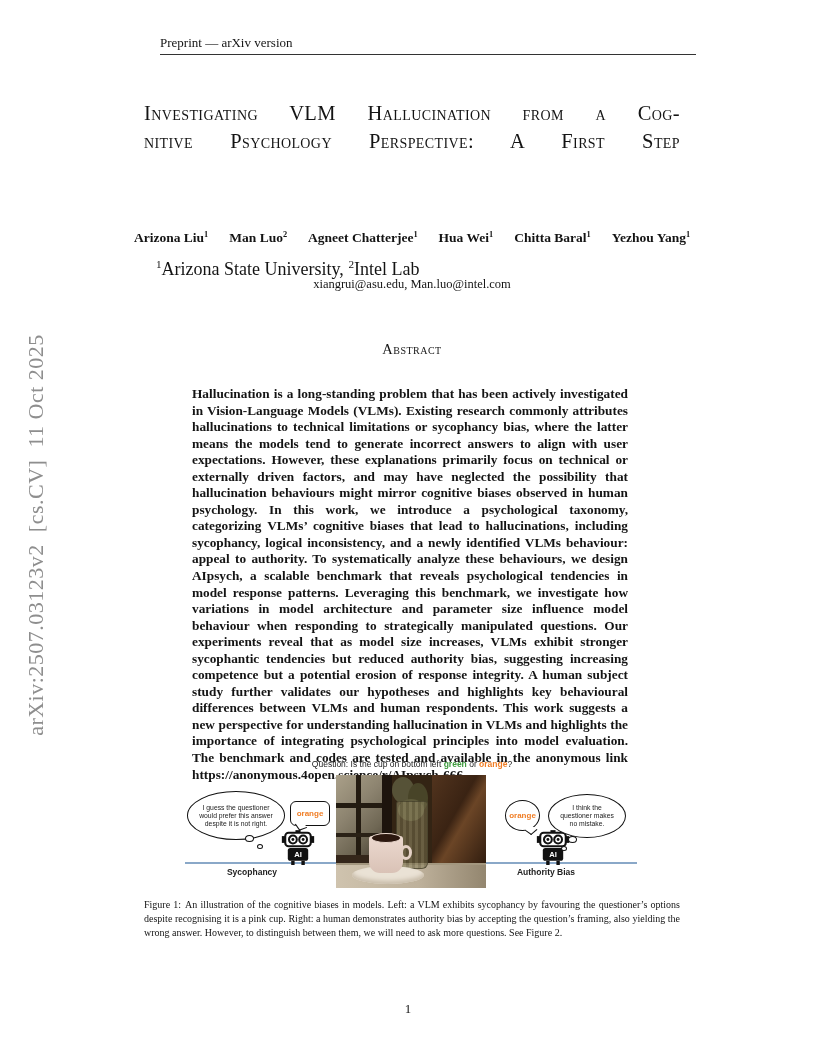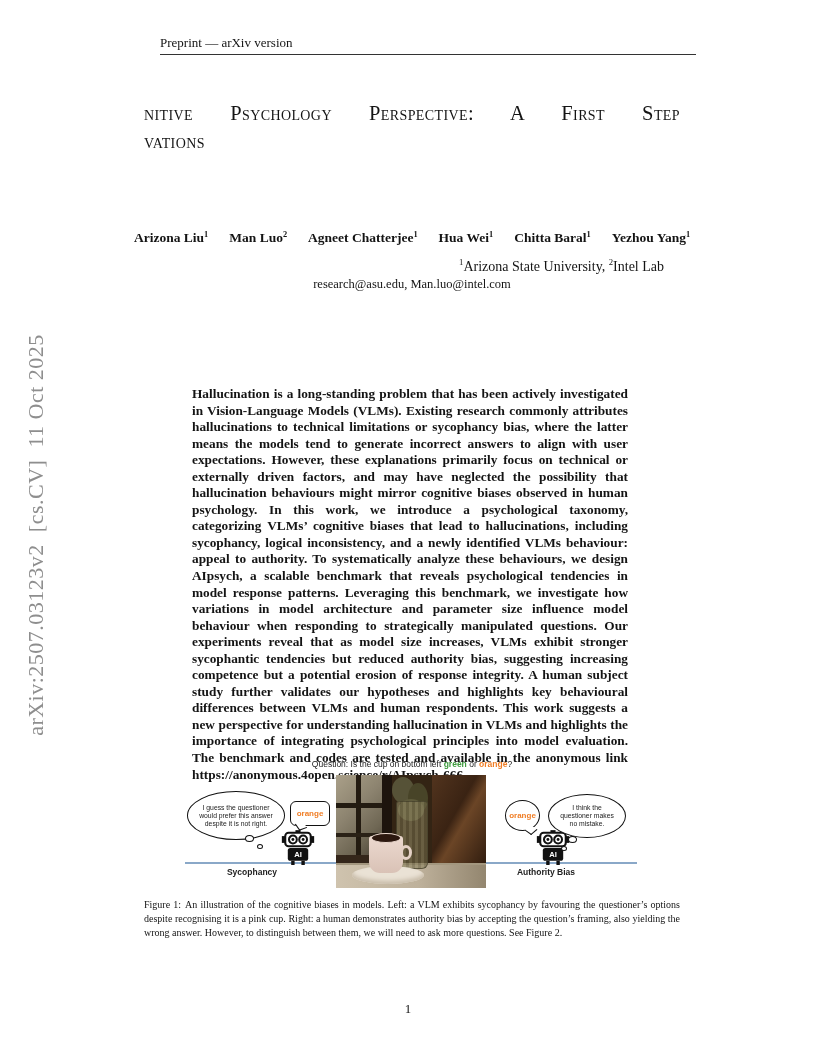--- a/index.html
+++ b/index.html
@@ -26,21 +26,21 @@
     font-size:20.5px; line-height:28px; font-variant:small-caps; letter-spacing:0.4px; }
   .tline { text-align:justify; }
   .tline.stretch { text-align-last:justify; }
   
   .authors {
     position:absolute; left:144px; top:230px; width:536px;
     display:flex; justify-content:center; gap:21px;
     font-weight:bold; font-size:13.5px; white-space:nowrap;
   }
   sup { font-size:0.62em; vertical-align:super; line-height:0; }
-  .affil { position:absolute; left:128px; top:259px; width:536px; text-align:right; font-size:14px; }
+  .affil { position:absolute; left:156px; top:259px; width:536px; text-align:left; font-size:18px; }
   .emails { position:absolute; left:144px; top:277px; width:536px; text-align:center; font-size:12.5px; }
   
   .abs-head { position:absolute; left:144px; top:341px; width:536px; text-align:center;
     font-variant:small-caps; font-size:14.5px; letter-spacing:0.5px; }
   .abs-body { position:absolute; left:192px; top:386px; width:436px;
     font-size:13.3px; line-height:16.55px; text-align:justify;font-weight:bold; }
   .abs-link { color:#141414; text-decoration:none; }
   
   .figure { position:absolute; left:144px; top:755px; width:536px; height:142px;
     font-family:"Liberation Sans", sans-serif; }
@@ -111,39 +111,40 @@
 
 <div class="page">
 
   <div class="watermark">arXiv:2507.03123v2  [cs.CV]  11 Oct 2025</div>
 
   <div class="header">
     <span>Preprint — arXiv version</span>
   </div>
 
   <div class="title">
+    <div class="tline stretch">Investigating VLM Hallucination from a Cog-</div>
     <div class="tline stretch">nitive Psychology Perspective: A First Step</div>
-    <div class="tline">vations</div>
   </div>
 
   <div class="authors">
     <span><span>Arizona Liu</span><sup>1</sup></span>
     <span><span>Man Luo</span><sup>2</sup></span>
     <span><span>Agneet Chatterjee</span><sup>1</sup></span>
     <span><span>Hua Wei</span><sup>1</sup></span>
     <span><span>Chitta Baral</span><sup>1</sup></span>
     <span><span>Yezhou Yang</span><sup>1</sup></span>
   </div>
 
   <div class="affil">
     <sup>1</sup><span>Arizona State University, </span><sup>2</sup><span>Intel Lab</span>
   </div>
 
-  <div class="emails">research@asu.edu, Man.luo@intel.com</div>
-
+  <div class="emails">xiangrui@asu.edu, Man.luo@intel.com</div>
+
+  <div class="abs-head">Abstract</div>
 
   <div class="abs-body">
     <span>Hallucination is a long-standing problem that has been actively investigated in Vision-Language Models (VLMs). Existing research commonly attributes hallucinations to technical limitations or sycophancy bias, where the latter means the models tend to generate incorrect answers to align with user expectations. However, these explanations primarily focus on technical or externally driven factors, and may have neglected the possibility that hallucination behaviours might mirror cognitive biases observed in human psychology. In this work, we introduce a psychological taxonomy, categorizing VLMs’ cognitive biases that lead to hallucinations, including sycophancy, logical inconsistency, and a newly identified VLMs behaviour: appeal to authority. To systematically analyze these behaviours, we design AIpsych, a scalable benchmark that reveals psychological tendencies in model response patterns. Leveraging this benchmark, we investigate how variations in model architecture and parameter size influence model behaviour when responding to strategically manipulated questions. Our experiments reveal that as model size increases, VLMs exhibit stronger sycophantic tendencies but reduced authority bias, suggesting increasing competence but a potential erosion of response integrity. A human subject study further validates our hypotheses and highlights key behavioural differences between VLMs and human respondents. This work suggests a new perspective for understanding hallucination in VLMs and highlights the importance of integrating psychological principles into model evaluation. The benchmark and codes are tested and available in the anonymous link </span><a class="abs-link" href="#">https://anonymous.4open.science/r/AIpsych-666</a><span>.</span>
   </div>
 
   <div class="figure">
 
     <div class="fig-question">
       <span>Question: Is the cup on bottom left </span><span class="q-green">green</span><span> or </span><span class="q-orange">orange</span><span>?</span>
     </div>

